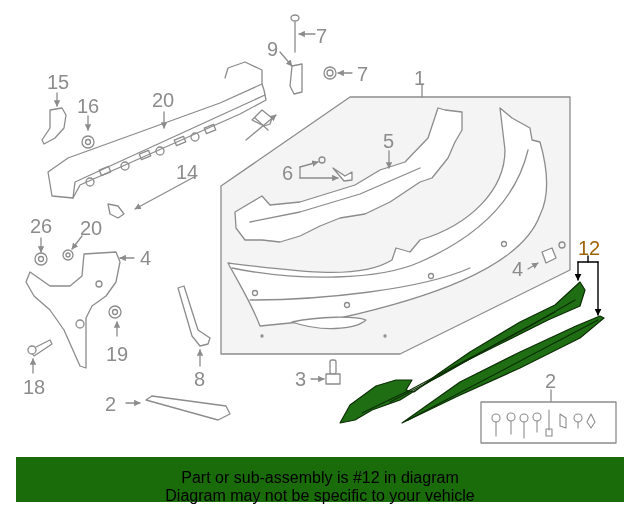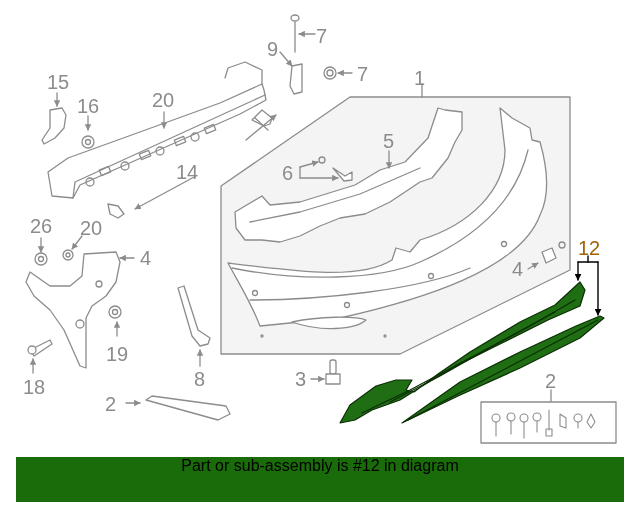--- a/index.html
+++ b/index.html
@@ -6,21 +6,21 @@
     body { width:640px; height:512px; position:relative; overflow:hidden;
            font-family: "Liberation Sans", sans-serif; }
     .diagram { position:absolute; left:0; top:0; width:640px; height:452px; }
     .diagram svg { position:absolute; left:0; top:0; }
     .callout { position:absolute; font-family:"Liberation Sans", sans-serif;
                font-size:20px; color:#8c8c8c; line-height:20px; white-space:nowrap; }
     .callout.hl { color:#a16207; }
     .banner { position:absolute; left:16px; top:457px; width:608px; height:45px;
               background:#1a6b0a; color:#000; text-align:center;
               font-family:"Liberation Sans", sans-serif; font-size:16px; line-height:18px;
-              padding-top:0; box-sizing:border-box; }
+              padding-top:12px; box-sizing:border-box; }
     .banner div { height:18px; }
   </style>
 </head>
 <body>
 
 <div class="diagram">
   <svg width="640" height="452" viewBox="0 0 640 452" fill="none" stroke="#8c8c8c" stroke-width="1.3" stroke-linejoin="round" stroke-linecap="round">
     <defs>
       <marker id="arr" viewBox="0 0 10 10" refX="9" refY="5" markerWidth="5" markerHeight="5" orient="auto-start-reverse">
         <path d="M0,0 L10,5 L0,10 z" fill="#8c8c8c" stroke="none"></path>
@@ -207,13 +207,14 @@
   <span class="callout" style="left:77px;top:96px">16</span>
   <span class="callout" style="left:140px;top:248px">4</span>
   <span class="callout" style="left:23px;top:377px">18</span>
   <span class="callout" style="left:106px;top:344px">19</span>
   <span class="callout" style="left:80px;top:218px">20</span>
   <span class="callout" style="left:30px;top:216px">26</span>
 </div>
 
 <div class="banner">
   <div>Part or sub-assembly is #12 in diagram</div>
+  <div>Diagram may not be specific to your vehicle</div>
 </div>
 
 </body></html>

